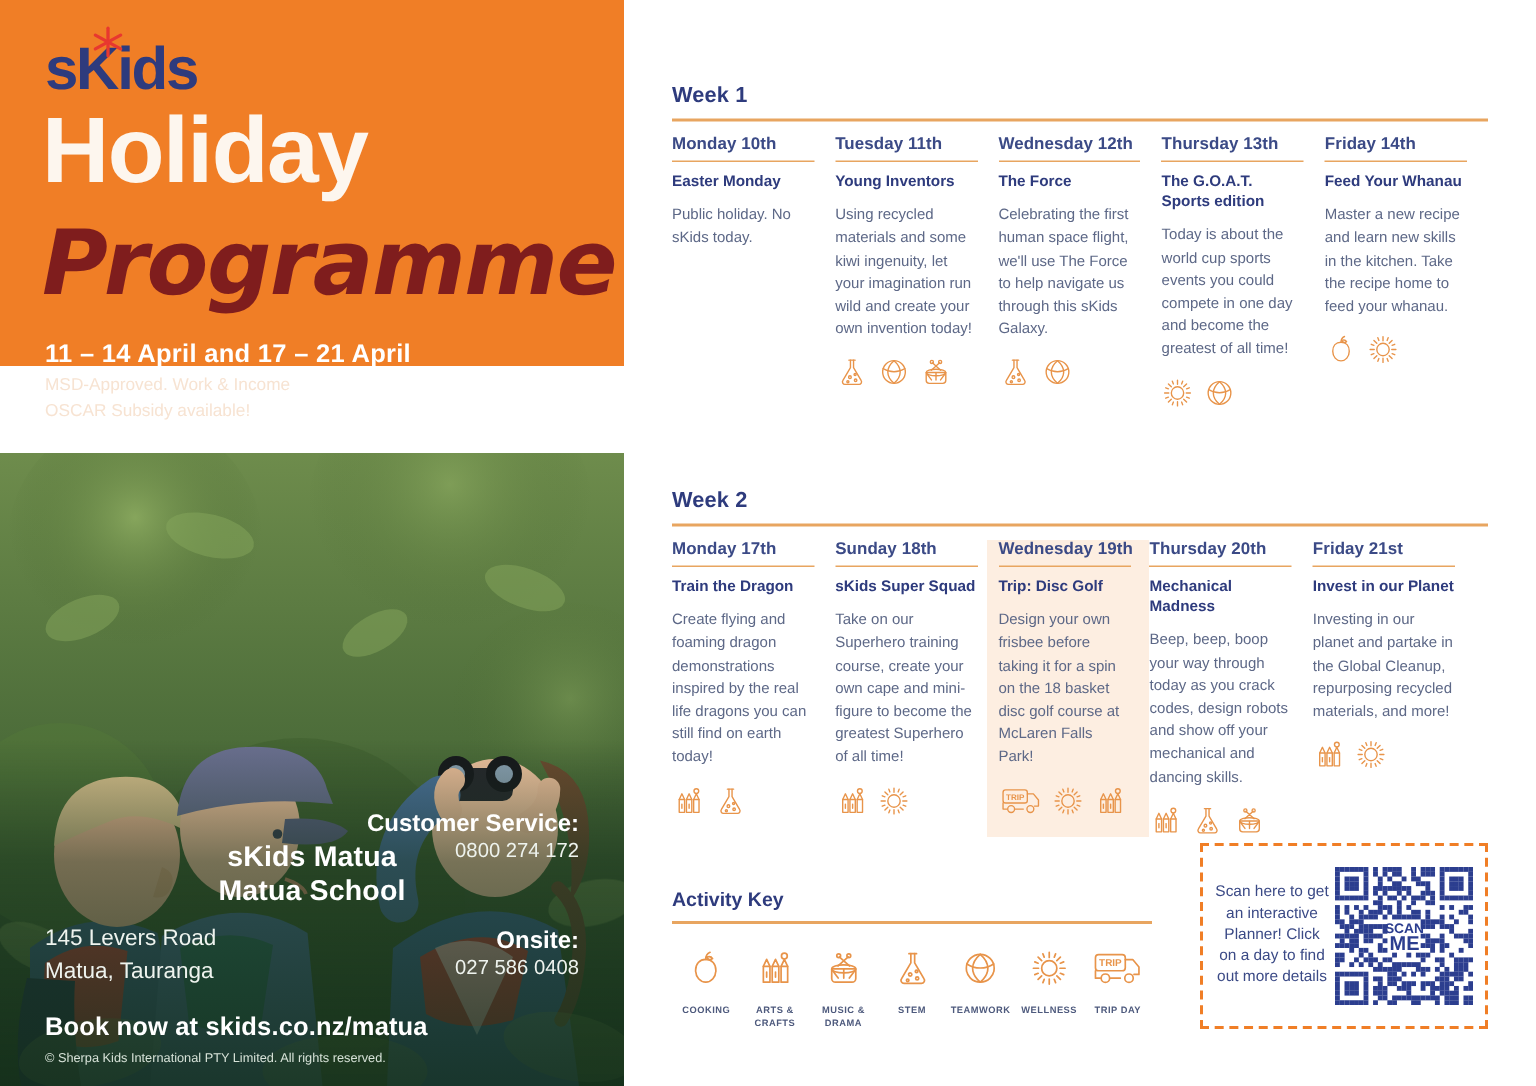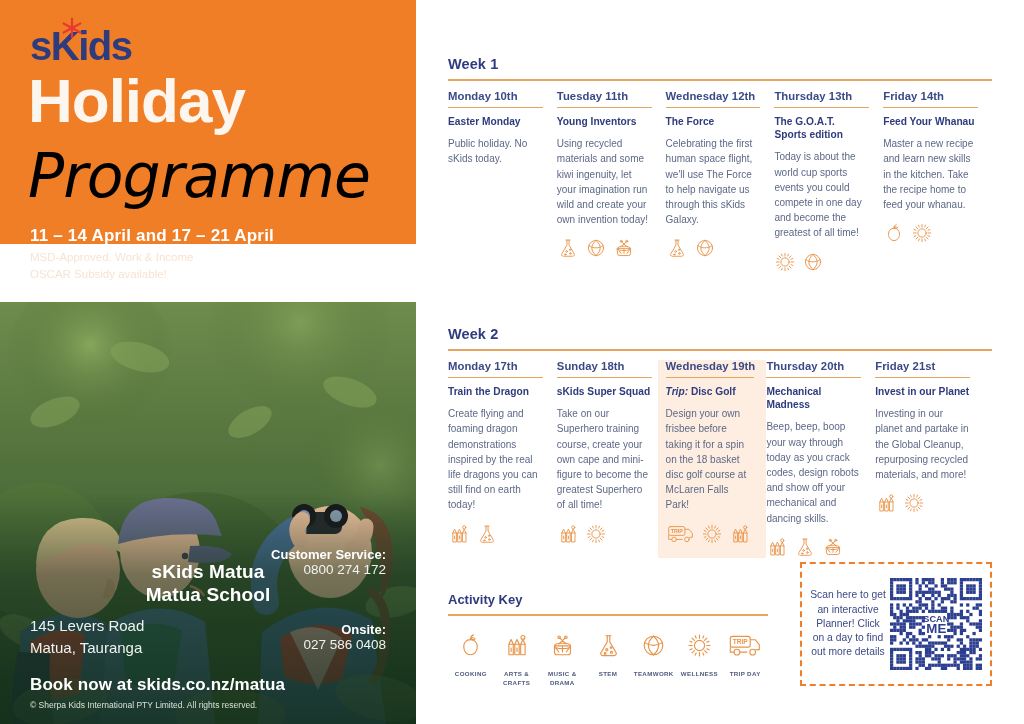--- a/index.html
+++ b/index.html
@@ -23,22 +23,22 @@
   }
   .logo-star { position: absolute; left: 31px; top: -9px; width: 22px; height: 22px; }
 
   .title-holiday {
     position: absolute; left: 28px; top: 70px;
     font-size: 62px; font-weight: bold; color: #fdf6ee;
     letter-spacing: -1px; line-height: 1;
   }
   .title-programme {
     position: absolute; left: 28px; top: 146px;
-    font-size: 60px; color: #000000; font-style: italic;
-    font-family: "DejaVu Sans", sans-serif; font-weight: normal;
+    font-size: 60px; color: #7f1d1d; font-style: italic;
+    font-family: "DejaVu Sans", sans-serif; font-weight: bold;
     letter-spacing: -1px; line-height: 1;
   }
   .dates {
     position: absolute; left: 30px; top: 226px;
     font-size: 17px; font-weight: bold; color: #ffffff; letter-spacing: .2px;
   }
   .subsidy {
     position: absolute; left: 30px; top: 249px;
     font-size: 11.5px; color: #f7e3d2; line-height: 1.45;
   }
@@ -55,21 +55,21 @@
   }
 
   .footer-block { position: absolute; left: 0; bottom: 0; width: 416px; padding: 0 30px 14px 30px; }
   .site-name {
     font-size: 19px; font-weight: bold; color: #fff; line-height: 1.22;
     letter-spacing: .1px;
     text-align: center;
   }
   .site-addr { margin-top: 9px; font-size: 15px; color: #eef3ee; line-height: 1.42; }
   .contact-block { position: absolute; right: 30px; bottom: 68px; text-align: right; }
-  .contact-lbl { font-size: 13px; font-weight: bold; color: #ffffff; margin-top: 45px; }
+  .contact-lbl { font-size: 16px; font-weight: bold; color: #ffffff; margin-top: 45px; }
   .contact-val { font-size: 13.5px; color: #eef3ee; margin-bottom: 4px; }
   .book-now {
     margin-top: 17px; font-size: 17px; font-weight: bold; color: #fff; letter-spacing: .1px;
   }
   .copyright { margin-top: 5px; font-size: 8.5px; color: #d7e2d8; }
 
   
   .right-panel { position: absolute; left: 416px; top: 0; width: 684px; height: 724px; background: #fff; }
 
   .week-wrap { position: absolute; left: 32px; width: 544px; }
@@ -85,21 +85,21 @@
 
   .day-name {
     font-size: 11.3px; font-weight: bold; color: #3b4a86; letter-spacing: .05px;
     white-space: nowrap; margin-bottom: 5px;
   }
   .day-rule { height: 1.4px; background: #e8a560; margin-bottom: 7px; }
   .act-title {
     font-size: 10.2px; font-weight: bold; color: #2e3b7d; line-height: 1.3;
     margin-bottom: 8px; min-height: 13px;
   }
-  .act-title .it { font-style: italic; }
+  .act-title .it { }
   .act-desc { font-size: 10px; color: #5d6887; line-height: 1.52; }
   .icon-row { display: flex; gap: 6px; margin-top: 10px; align-items: flex-end; }
   .icon-row svg { display: block; }
 
   
   .key-wrap { position: absolute; left: 32px; top: 592px; width: 320px; }
   .key-title { font-size: 13px; font-weight: bold; color: #2e3b7d; margin-bottom: 7px; }
   .key-rule { height: 1.6px; background: #e8a560; width: 100%; }
   .key-items { display: flex; margin-top: 13px; justify-content: space-between; }
   .key-item { display: flex; flex-direction: column; align-items: center; width: 46px; }

